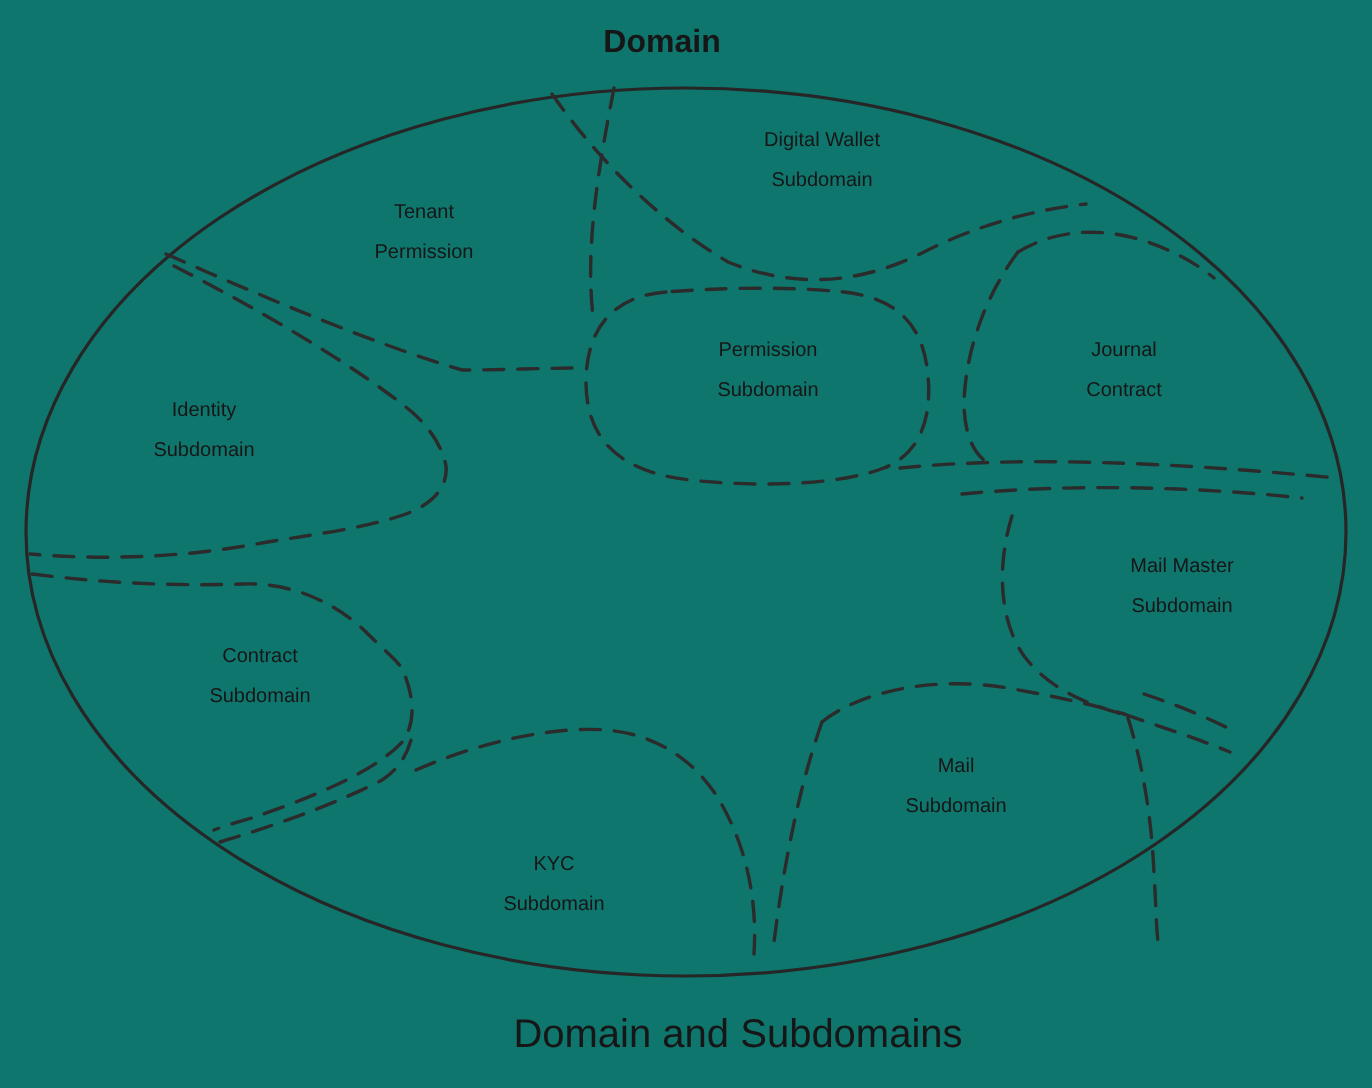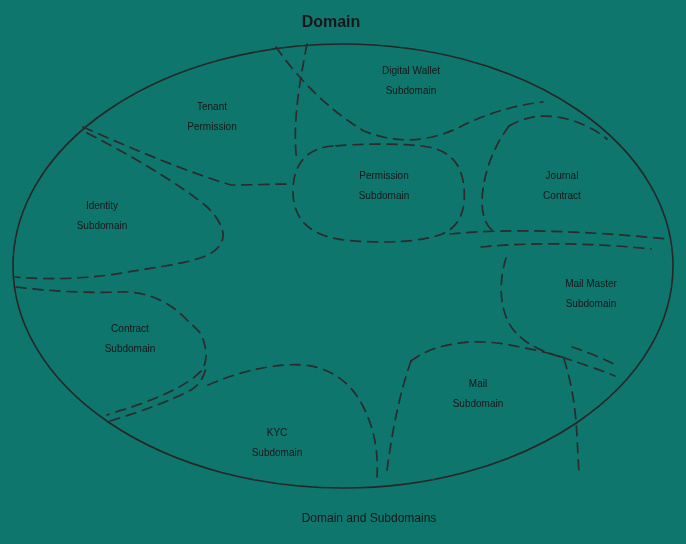--- a/index.html
+++ b/index.html
@@ -49,21 +49,21 @@
     top: 22px;
     font-size: 16px;
     font-weight: bold;
     white-space: nowrap;
   }
   .diagram-caption {
     position: absolute;
     transform: translate(-50%, -50%);
     left: 369px;
     top: 518px;
-    font-size: 12px;
+    font-size: 20px;
     white-space: nowrap;
   }
   
   .pos-tenant        { left: 212px; top: 117px; }
   .pos-digital-wallet{ left: 411px; top:  81px; }
   .pos-permission    { left: 384px; top: 186px; }
   .pos-journal       { left: 562px; top: 186px; }
   .pos-identity      { left: 102px; top: 216px; }
   .pos-bank-master   { left: 591px; top: 294px; }
   .pos-contract      { left: 130px; top: 339px; }

